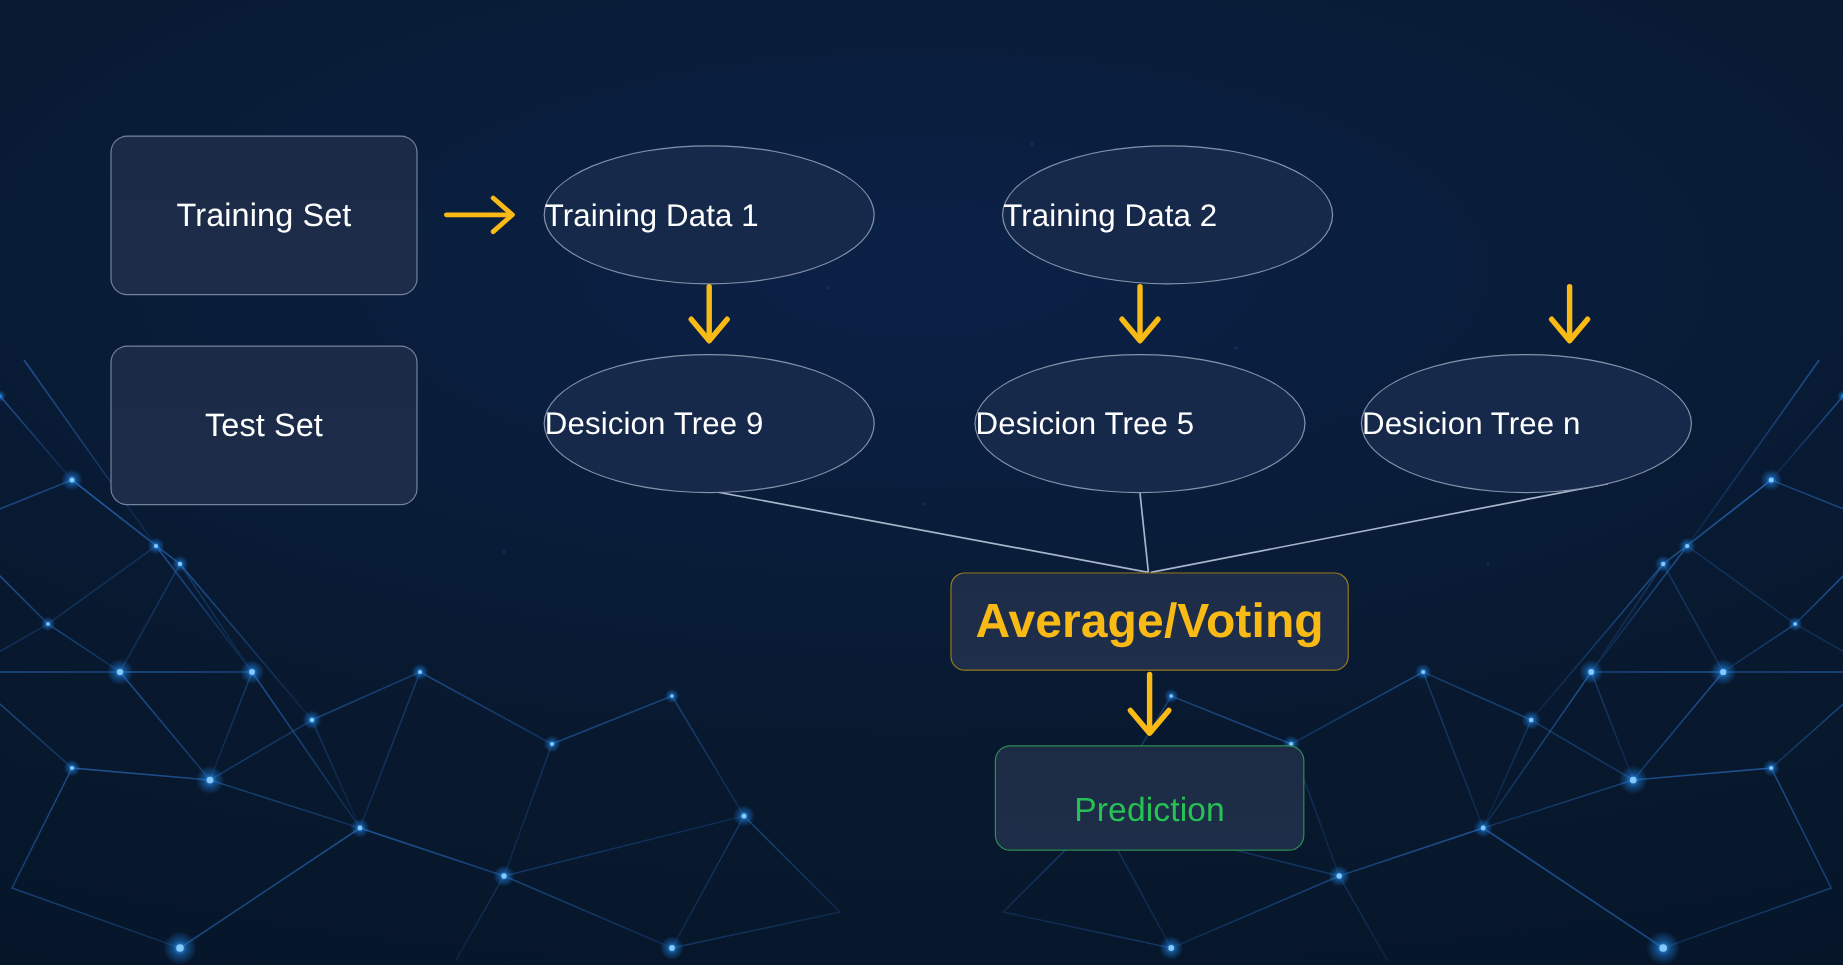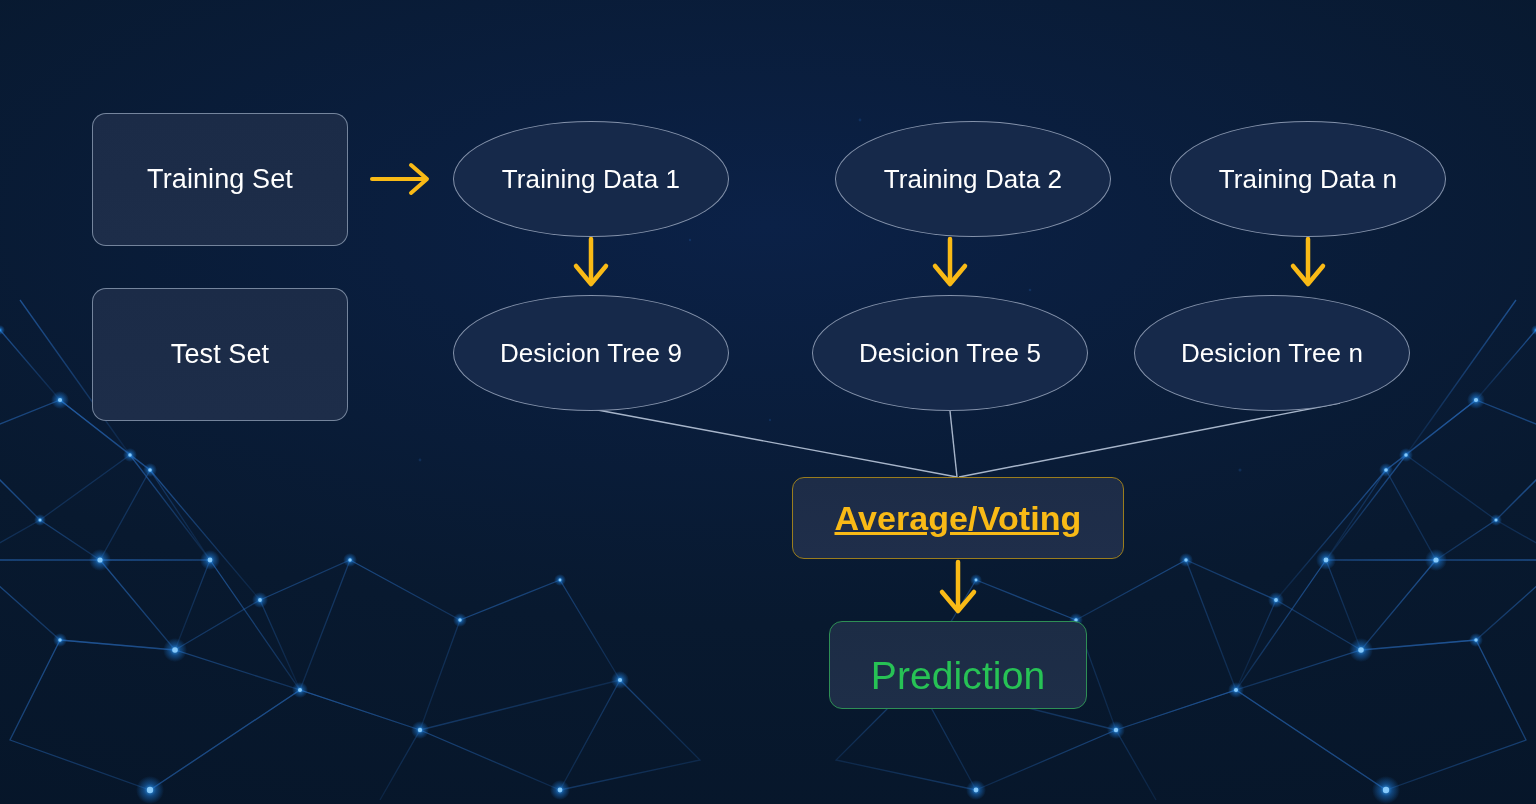--- a/index.html
+++ b/index.html
@@ -50,46 +50,45 @@
 
   
   #average-voting-box {
     left: 792px; top: 477px; width: 332px; height: 82px;
     border: 1px solid #9a7d1d;
     background: linear-gradient(180deg, #1d2c47 0%, #1f2e4a 100%);
     border-radius: 12px;
   }
   #average-voting-box .lbl {
     color: #f9ba16;
-    font-size: 34px;
+    font-size: 40px;
     font-weight: 700;
-    text-decoration: underline;
   }
 
   
   #prediction-box {
     left: 829px; top: 621px; width: 258px; height: 88px;
     border: 1px solid #2e8f55;
     background: linear-gradient(180deg, #1c2c45 0%, #1e2e48 100%);
     border-radius: 13px;
   }
   #prediction-box .lbl {
     color: #27c255;
-    font-size: 39px;
+    font-size: 28px;
     font-weight: 500;
     margin-top: 20px;
   }
 
   
   .node-ellipse {
     position: absolute;
     box-sizing: border-box;
     display: flex;
     align-items: center;
-    justify-content: center;
+    justify-content: flex-start;
     width: 276px;
     height: 116px;
     border-radius: 50%;
     background: #16294a;
     border: 1px solid rgba(200, 212, 230, 0.62);
   }
   .node-ellipse .lbl {
     font-size: 26px;
     font-weight: 400;
     color: #ffffff;
@@ -251,23 +250,20 @@
   <div class="node-box" id="test-set-box">
     <span class="lbl">Test Set</span>
   </div>
 
   <div class="node-ellipse" id="training-data-1">
     <span class="lbl">Training Data 1</span>
   </div>
   <div class="node-ellipse" id="training-data-2">
     <span class="lbl">Training Data 2</span>
   </div>
-  <div class="node-ellipse" id="training-data-n">
-    <span class="lbl">Training Data n</span>
-  </div>
 
   <div class="node-ellipse" id="desicion-tree-1">
     <span class="lbl">Desicion Tree 9</span>
   </div>
   <div class="node-ellipse" id="desicion-tree-2">
     <span class="lbl">Desicion Tree 5</span>
   </div>
   <div class="node-ellipse" id="desicion-tree-n">
     <span class="lbl">Desicion Tree n</span>
   </div>

